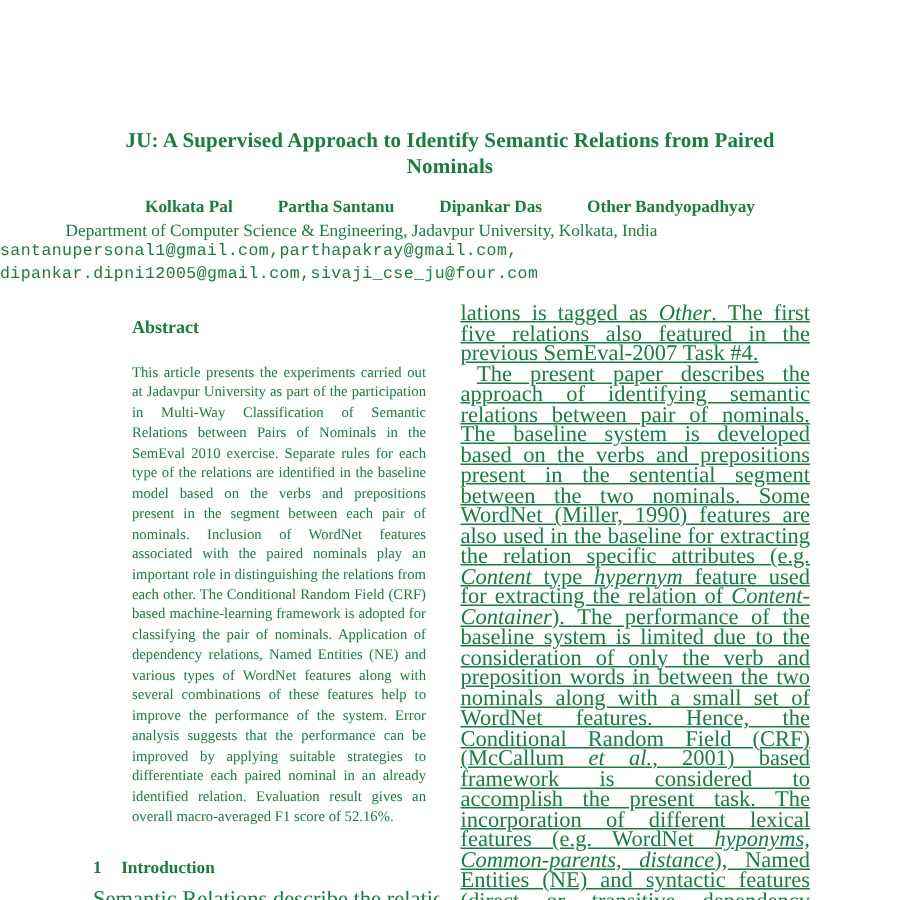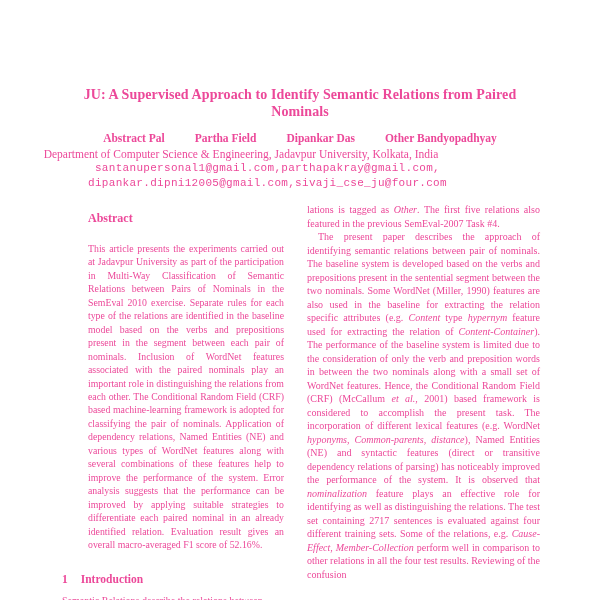--- a/index.html
+++ b/index.html
@@ -2,41 +2,41 @@
 <html><head>
 <meta charset="utf-8">
 <style>
   html,body{margin:0;padding:0;background:#ffffff;}
   .page{
     position:relative;
     width:600px;height:600px;
     background:#ffffff;
     overflow:hidden;
     font-family:"Liberation Serif", serif;
-    color:#ec4899;
+    color:#15803d;
   }
   .paper-title{
     position:absolute;top:86px;left:60px;width:480px;
     text-align:center;
     font-weight:bold;
     font-size:14px;line-height:17px;
     letter-spacing:0.1px;
   }
   .authors-row{
     position:absolute;top:132px;left:0;width:600px;
     display:flex;justify-content:center;gap:30px;
     font-weight:bold;font-size:11.5px;
   }
   .affiliation{
     position:absolute;top:148px;left:0;width:482px;
     text-align:center;font-size:11.5px;
   }
   .emails{
-    position:absolute;top:161px;left:12px;width:511px;
-    text-align:center;
+    position:absolute;top:161px;left:0;width:511px;
+    text-align:left;
     font-family:"Liberation Mono", monospace;
     font-size:11px;line-height:15px;
     letter-spacing:0.3px;
   }
   .col{position:absolute;top:203px;}
   .col-left{left:62px;width:231px;}
   .col-right{left:307px;width:233px;}
   .abstract-heading{
     margin-top:8px;margin-bottom:16px;
     padding-left:26px;padding-right:9px;
@@ -46,36 +46,36 @@
     padding-left:26px;padding-right:9px;
     font-size:9.8px;line-height:13.45px;
     text-align:justify;text-justify:inter-word;
   }
   .section-heading{
     margin-top:22px;
     display:flex;gap:13px;
     font-weight:bold;font-size:11.5px;
   }
   .body-par{
-    font-size:10px;line-height:13.5px;
-    text-align:justify;text-justify:inter-word;
+    font-size:15px;line-height:13.5px;
+    text-align:justify;text-justify:inter-word;text-decoration:underline;
   }
   .intro-first-line{margin-top:9px;white-space:nowrap;overflow:hidden;}
   .rc-par2{text-indent:11px;}
 </style>
 </head>
 <body>
 
 <div class="page">
 
   <div class="paper-title">JU: A Supervised Approach to Identify Semantic Relations from Paired Nominals</div>
 
   <div class="authors-row">
-    <span>Abstract Pal</span>
-    <span>Partha Field</span>
+    <span>Kolkata Pal</span>
+    <span>Partha Santanu</span>
     <span>Dipankar Das</span>
     <span>Other Bandyopadhyay</span>
   </div>
 
   <div class="affiliation">Department of Computer Science &amp; Engineering, Jadavpur University, Kolkata, India</div>
 
   <div class="emails">
     <div>santanupersonal1@gmail.com,parthapakray@gmail.com,</div>
     <div>dipankar.dipni12005@gmail.com,sivaji_cse_ju@four.com</div>
   </div>

